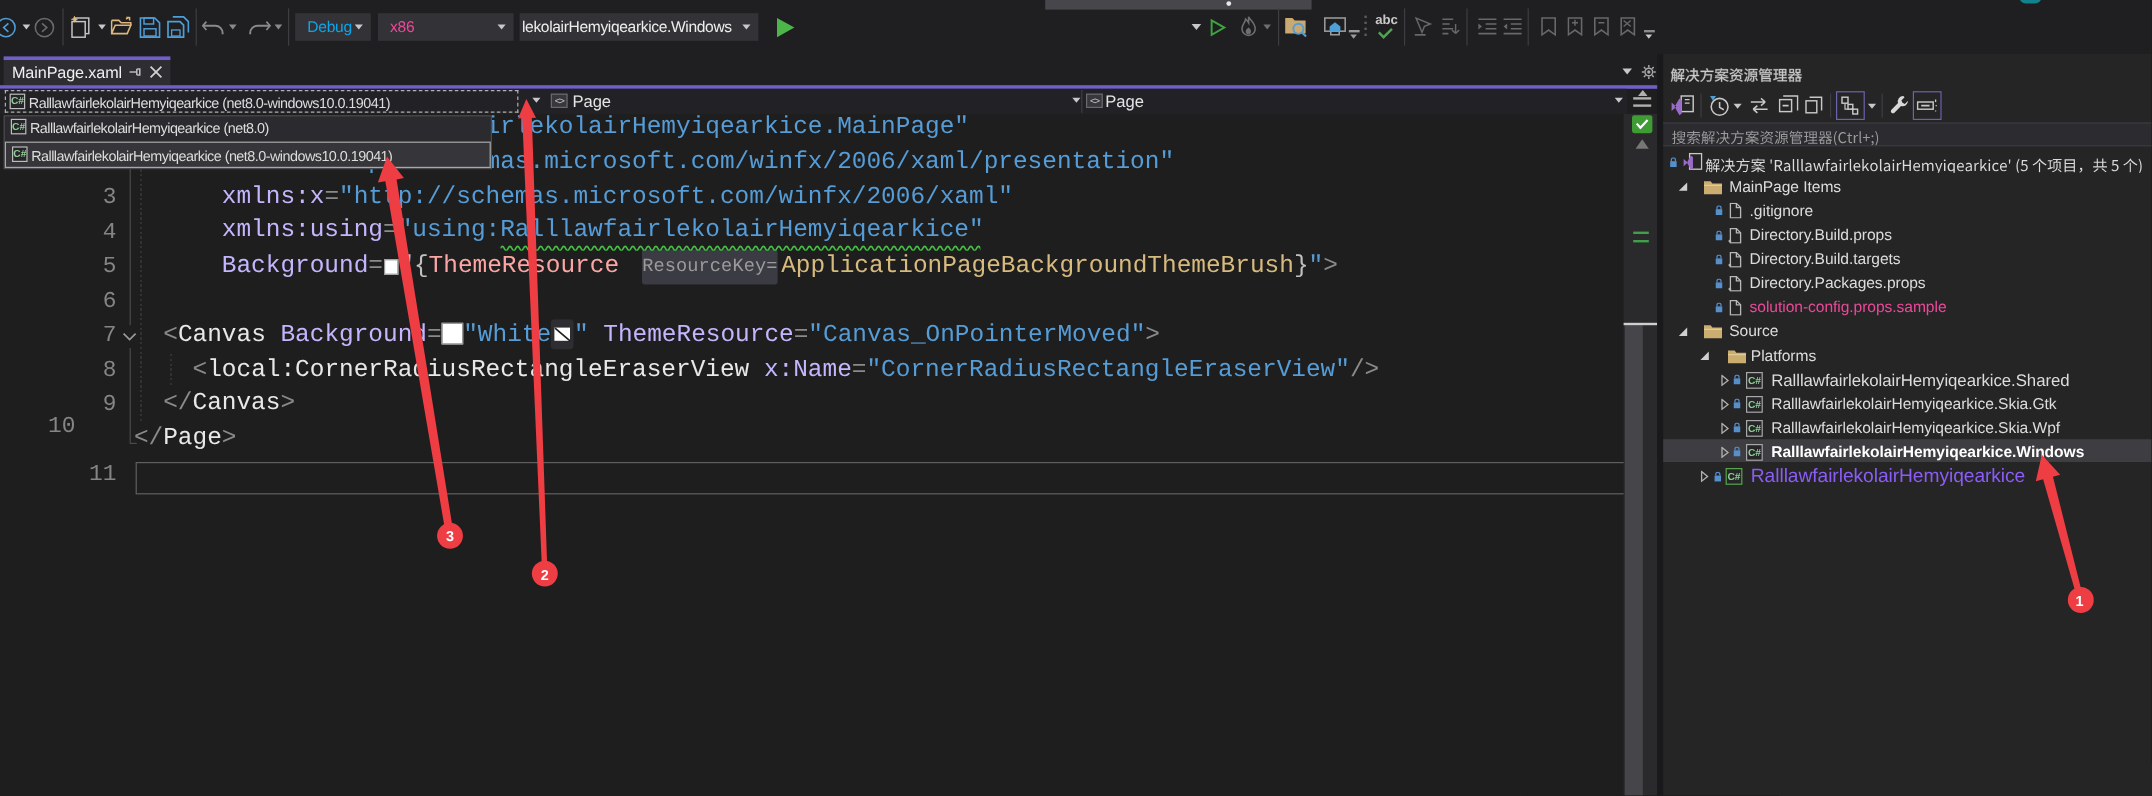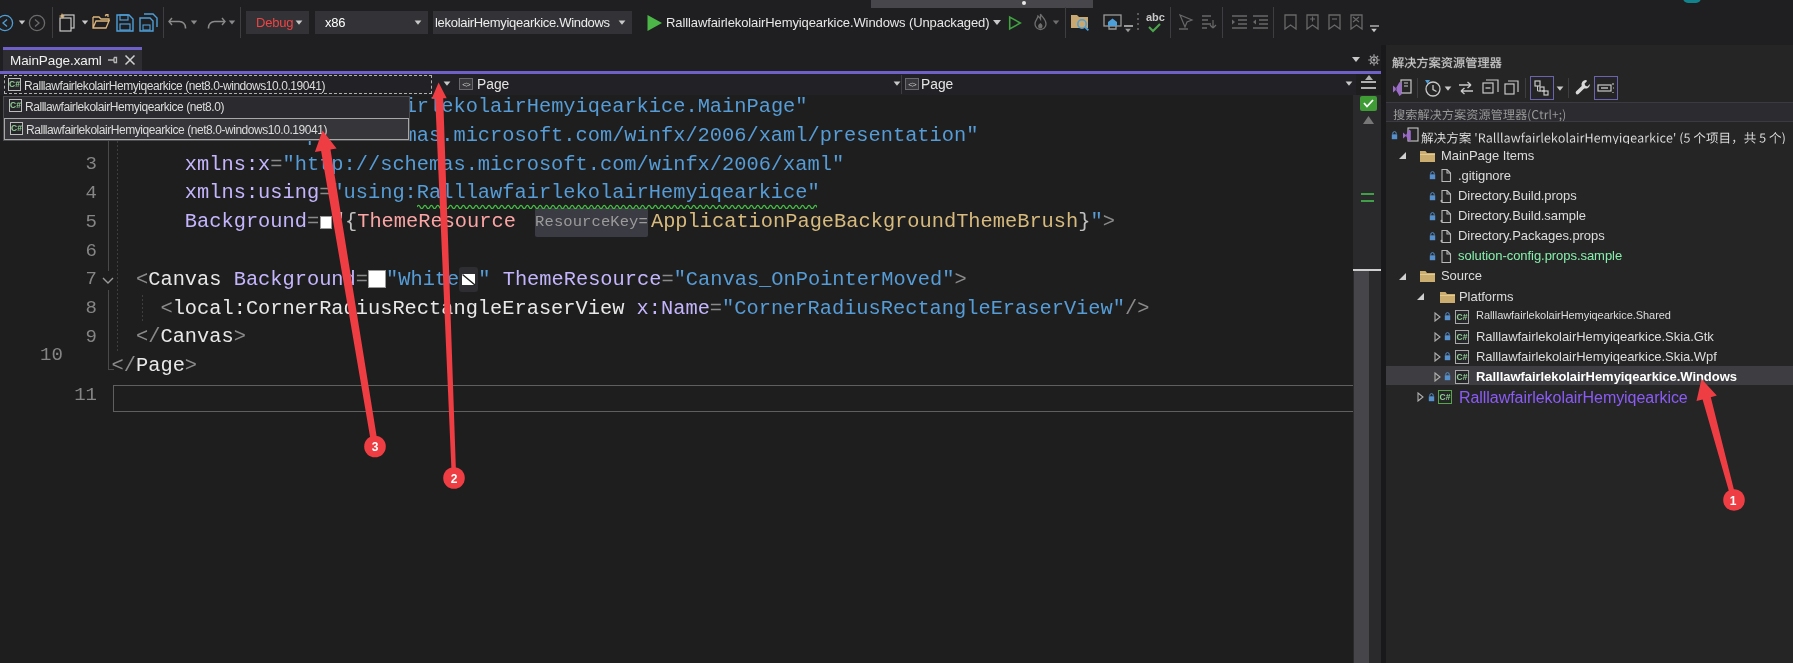--- a/index.html
+++ b/index.html
@@ -51,32 +51,31 @@
       <path d="M1.5 7.5h10a6 6 0 016 6v1" fill="none" stroke="#8a8a8a" stroke-width="1.6"></path>
     </svg>
 <div class="ab chev" style="left:190px;top:20px;transform:scale(.8);border-top-color:#8a8a8a"></div>
 <svg class="ab" style="left:206px;top:14px" width="20" height="17" viewBox="0 0 20 17">
       <path d="M16 4l3 3.5-3 3.5" fill="none" stroke="#8a8a8a" stroke-width="1.4"></path>
       <path d="M18.5 7.5h-10a6 6 0 00-6 6v1" fill="none" stroke="#8a8a8a" stroke-width="1.6"></path>
     </svg>
 <div class="ab chev" style="left:228px;top:20px;transform:scale(.8);border-top-color:#8a8a8a"></div>
 <div class="sep" style="left:240px;top:7px;height:31px"></div>
 <div class="ab" style="left:246px;top:10.5px;width:63px;height:23.5px;background:#333337"></div>
-<div class="ab ui" style="left:256px;top:15px;color:#ef4444">Debug</div>
+<div class="ab ui" style="left:256px;top:15px;color:#0ea5e9">Debug</div>
 <div class="ab chev" style="left:295px;top:20px;transform:scale(.85)"></div>
 <div class="ab" style="left:315px;top:10.5px;width:113px;height:23.5px;background:#333337"></div>
-<div class="ab ui" style="left:325px;top:15px;color:#ffffff">x86</div>
+<div class="ab ui" style="left:325px;top:15px;color:#ec4899">x86</div>
 <div class="ab chev" style="left:414px;top:20px;transform:scale(.85)"></div>
 <div class="ab" style="left:433px;top:10.5px;width:199px;height:23.5px;background:#333337"></div>
 <div class="ab ui" style="left:435px;top:15px;color:#ededed"><span style="letter-spacing:-.3px;font-size:13px">lekolairHemyiqearkice.Windows</span></div>
 <div class="ab chev" style="left:618px;top:20px;transform:scale(.85)"></div>
 <svg class="ab" style="left:646px;top:14px" width="17" height="18" viewBox="0 0 17 18">
       <path d="M1.5 1v16l14.5-8z" fill="#4cb648"></path>
     </svg>
-<div class="ab" style="left:666px;top:15px;font-size:13px;color:#e8e8e8;white-space:pre;letter-spacing:-.1px">RalllawfairlekolairHemyiqearkice.Windows (Unpackaged)</div>
 <div class="ab chev" style="left:993px;top:20px"></div>
 <svg class="ab" style="left:1008px;top:15px" width="15" height="16" viewBox="0 0 15 16">
       <path d="M1.7 2v12l10.6-6z" fill="none" stroke="#3fa43f" stroke-width="1.6"></path>
     </svg>
 <svg class="ab" style="left:1032px;top:13px" width="17" height="19" viewBox="0 0 17 19">
       <path d="M8.5 1C10 4 14 6 14 11a5.5 5.5 0 01-11 0C3 7 6 5.5 6 3c1 .8 1.7 1.6 2.5 3z" fill="none" stroke="#6e6e6e" stroke-width="1.3"></path>
       <path d="M8.5 10c1.2 1 2 2 2 3.2a2.2 2.2 0 11-4.4 0c0-1.2.9-2.2 2.4-3.2z" fill="#6e6e6e"></path>
     </svg>
 <div class="ab chev" style="left:1052px;top:20px;transform:scale(.8);border-top-color:#6e6e6e"></div>
 <div class="sep" style="left:1065px;top:7px;height:31px"></div>
@@ -312,40 +311,40 @@
 <div class="ab" style="left:1458px;top:188.0px;font-size:13px;color:#dcdcdc;white-space:pre;letter-spacing:-.05px">Directory.Build.props</div>
 <svg class="ab" style="left:1429px;top:211.6px" width="7" height="9" viewBox="0 0 7 9">
       <path d="M1.8 3.3V2.3a1.7 1.7 0 013.4 0v1" fill="none" stroke="#5590cc" stroke-width="1"></path>
       <rect x="0.8" y="3.3" width="5.4" height="4.9" fill="#5590cc"></rect>
     </svg>
 <svg class="ab" style="left:1440px;top:209.6px" width="12" height="13" viewBox="0 0 12 13">
       <path d="M2 .5h5L10.5 4v8.5H2z" fill="none" stroke="#b8b8b8" stroke-width="1.1"></path>
       <path d="M7 .5V4h3.5" fill="none" stroke="#b8b8b8" stroke-width="1.1"></path>
       <path d="M1.5 9.5l1.4 1.4-1.4 1.4L.1 10.9z" fill="#b8b8b8"></path>
     </svg>
-<div class="ab" style="left:1458px;top:208.1px;font-size:13px;color:#dcdcdc;white-space:pre;letter-spacing:-.05px">Directory.Build.sample</div>
+<div class="ab" style="left:1458px;top:208.1px;font-size:13px;color:#dcdcdc;white-space:pre;letter-spacing:-.05px">Directory.Build.targets</div>
 <svg class="ab" style="left:1429px;top:231.7px" width="7" height="9" viewBox="0 0 7 9">
       <path d="M1.8 3.3V2.3a1.7 1.7 0 013.4 0v1" fill="none" stroke="#5590cc" stroke-width="1"></path>
       <rect x="0.8" y="3.3" width="5.4" height="4.9" fill="#5590cc"></rect>
     </svg>
 <svg class="ab" style="left:1440px;top:229.7px" width="12" height="13" viewBox="0 0 12 13">
       <path d="M2 .5h5L10.5 4v8.5H2z" fill="none" stroke="#b8b8b8" stroke-width="1.1"></path>
       <path d="M7 .5V4h3.5" fill="none" stroke="#b8b8b8" stroke-width="1.1"></path>
       <path d="M1.5 9.5l1.4 1.4-1.4 1.4L.1 10.9z" fill="#b8b8b8"></path>
     </svg>
 <div class="ab" style="left:1458px;top:228.2px;font-size:13px;color:#dcdcdc;white-space:pre;letter-spacing:-.05px">Directory.Packages.props</div>
 <svg class="ab" style="left:1429px;top:251.8px" width="7" height="9" viewBox="0 0 7 9">
       <path d="M1.8 3.3V2.3a1.7 1.7 0 013.4 0v1" fill="none" stroke="#5590cc" stroke-width="1"></path>
       <rect x="0.8" y="3.3" width="5.4" height="4.9" fill="#5590cc"></rect>
     </svg>
 <svg class="ab" style="left:1440px;top:249.8px" width="12" height="13" viewBox="0 0 12 13">
       <path d="M2 .5h5L10.5 4v8.5H2z" fill="none" stroke="#b8b8b8" stroke-width="1.1"></path>
       <path d="M7 .5V4h3.5" fill="none" stroke="#b8b8b8" stroke-width="1.1"></path>
     </svg>
-<div class="ab" style="left:1458px;top:248.3px;font-size:13px;color:#86efac;white-space:pre;letter-spacing:-.05px">solution-config.props.sample</div>
+<div class="ab" style="left:1458px;top:248.3px;font-size:13px;color:#ec4899;white-space:pre;letter-spacing:-.05px">solution-config.props.sample</div>
 <svg class="ab" style="left:1398px;top:271.9px" width="9" height="9" viewBox="0 0 9 9">
       <path d="M8 1v7H1z" fill="#d0d0d0"></path>
     </svg>
 <svg class="ab" style="left:1420px;top:270.4px" width="15" height="12" viewBox="0 0 15 12">
       <path d="M0 1h5.5l1.5 2H15v9H0z" fill="#ccad70"></path>
       <path d="M0 4.5h15" stroke="#e3cb8f" stroke-width="1"></path>
     </svg>
 <div class="ab" style="left:1441px;top:268.4px;font-size:13px;color:#dcdcdc;white-space:pre;letter-spacing:-.05px">Source</div>
 <svg class="ab" style="left:1416px;top:292.0px" width="9" height="9" viewBox="0 0 9 9">
       <path d="M8 1v7H1z" fill="#d0d0d0"></path>
@@ -356,21 +355,21 @@
     </svg>
 <div class="ab" style="left:1459px;top:288.5px;font-size:13px;color:#dcdcdc;white-space:pre;letter-spacing:-.05px">Platforms</div>
 <svg class="ab" style="left:1434px;top:311.6px" width="7" height="10" viewBox="0 0 7 10">
       <path d="M1 1l5 4-5 4z" fill="none" stroke="#b0b0b0" stroke-width="1.1"></path>
     </svg>
 <svg class="ab" style="left:1444px;top:312.1px" width="7" height="9" viewBox="0 0 7 9">
       <path d="M1.8 3.3V2.3a1.7 1.7 0 013.4 0v1" fill="none" stroke="#5590cc" stroke-width="1"></path>
       <rect x="0.8" y="3.3" width="5.4" height="4.9" fill="#5590cc"></rect>
     </svg>
 <div class="ab" style="left:1455px;top:309.6px;width:14px;height:14px;background:#26262a;border:1px solid #a8a8a8;color:#8fce92;font-size:8.5px;font-weight:bold;text-align:center;line-height:12px">C#</div>
-<div class="ab" style="left:1476px;top:308.6px;font-size:11px;color:#dcdcdc;white-space:pre;letter-spacing:-.05px">RalllawfairlekolairHemyiqearkice.Shared</div>
+<div class="ab" style="left:1476px;top:308.6px;font-size:14px;color:#dcdcdc;white-space:pre;letter-spacing:-.05px">RalllawfairlekolairHemyiqearkice.Shared</div>
 <svg class="ab" style="left:1434px;top:331.7px" width="7" height="10" viewBox="0 0 7 10">
       <path d="M1 1l5 4-5 4z" fill="none" stroke="#b0b0b0" stroke-width="1.1"></path>
     </svg>
 <svg class="ab" style="left:1444px;top:332.2px" width="7" height="9" viewBox="0 0 7 9">
       <path d="M1.8 3.3V2.3a1.7 1.7 0 013.4 0v1" fill="none" stroke="#5590cc" stroke-width="1"></path>
       <rect x="0.8" y="3.3" width="5.4" height="4.9" fill="#5590cc"></rect>
     </svg>
 <div class="ab" style="left:1455px;top:329.7px;width:14px;height:14px;background:#26262a;border:1px solid #a8a8a8;color:#8fce92;font-size:8.5px;font-weight:bold;text-align:center;line-height:12px">C#</div>
 <div class="ab" style="left:1476px;top:328.7px;font-size:13px;color:#dcdcdc;white-space:pre;letter-spacing:-.05px">RalllawfairlekolairHemyiqearkice.Skia.Gtk</div>
 <svg class="ab" style="left:1434px;top:351.8px" width="7" height="10" viewBox="0 0 7 10">

